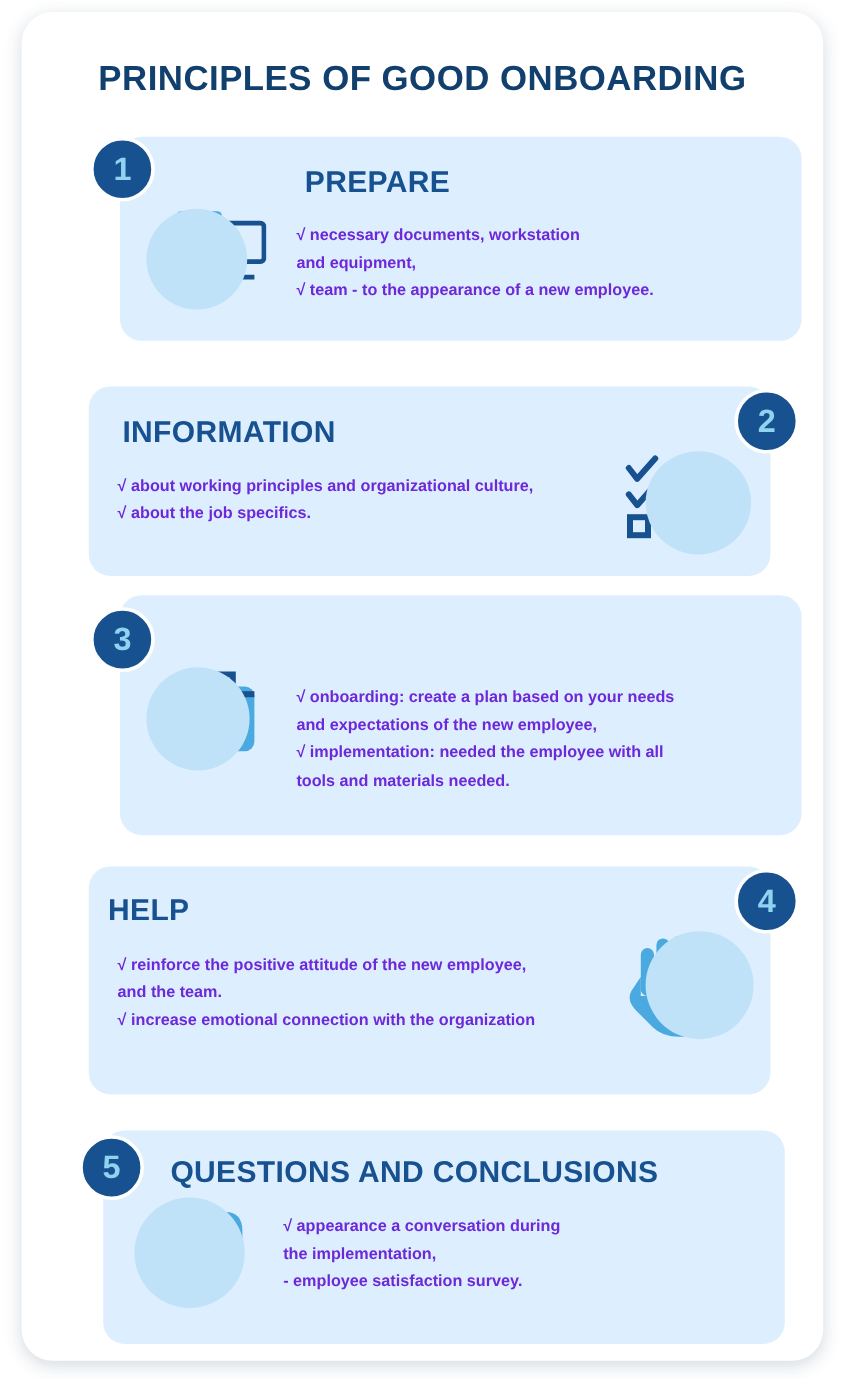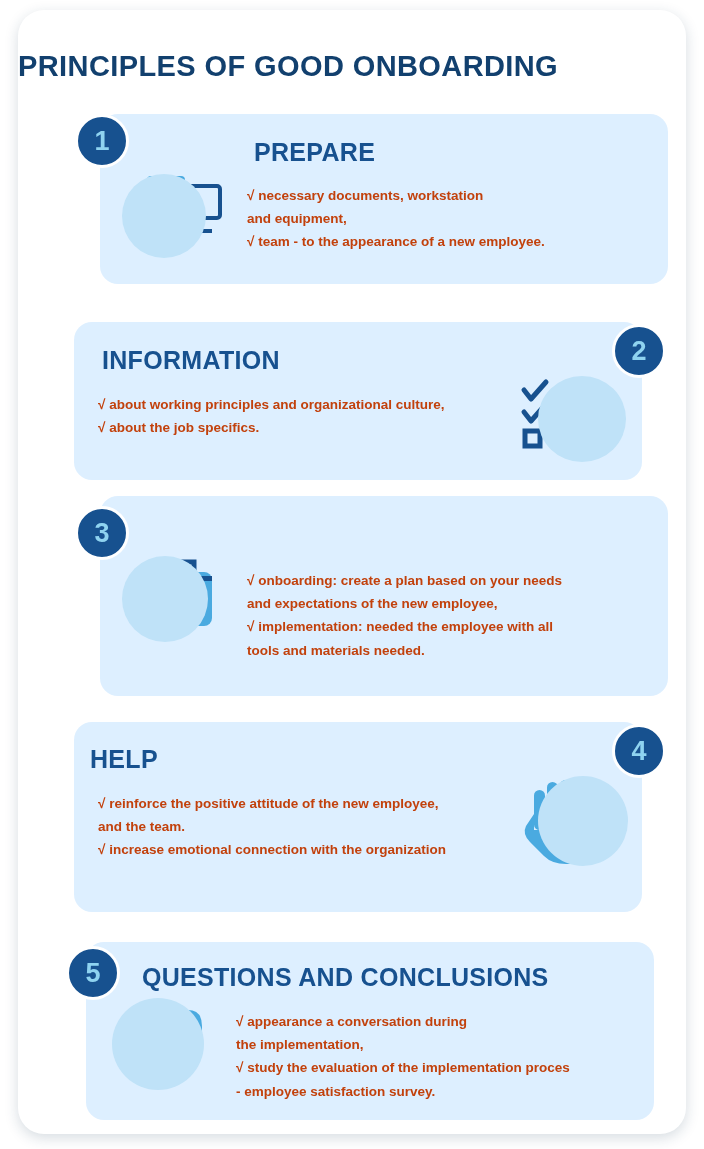--- a/index.html
+++ b/index.html
@@ -22,20 +22,21 @@
     background: #ffffff;
     border-radius: 26px;
     box-shadow: 0 4px 14px rgba(30,60,90,0.18);
     box-sizing: border-box;
   }
   .title {
     position: absolute;
     left: 0;
     top: 40px;
     width: 100%;
+    text-align: center;
     font-size: 29px;
     font-weight: bold;
     letter-spacing: 0.4px;
     color: #12406e;
   }
 
   .card {
     position: absolute;
     background: #ddefff;
     border-radius: 18px;
@@ -59,21 +60,21 @@
   .sec-title {
     position: absolute;
     font-size: 25px;
     font-weight: bold;
     color: #17518f;
     letter-spacing: 0.3px;
     white-space: nowrap;
   }
   .bullets {
     position: absolute;
-    color: #c2410c;
+    color: #6d28d9;
     font-size: 13.5px;
     font-weight: bold;
     line-height: 1.72;
   }
   .bullets .line { white-space: nowrap; }
   .icon-wrap {
     position: absolute;
   }
   .blob {
     position: absolute;
@@ -208,17 +209,16 @@
   <div class="icon-wrap" id="icon5">
     <div class="blob" style="left:0;top:4px;width:92px;height:92px;"></div>
     <svg width="112" height="104" viewBox="0 0 112 104" xmlns="http://www.w3.org/2000/svg">
       <path d="M28 16 Q14 16 14 32 L14 52 Q14 68 28 68 L34 68 L34 84 L50 68 L76 68 Q90 68 90 52 L90 32 Q90 16 76 16 Z" fill="#4aaae0"></path>
       <text x="52" y="56" font-family="Liberation Sans, sans-serif" font-size="40" font-weight="bold" fill="#17518f" text-anchor="middle">?</text>
     </svg>
   </div>
   <div class="bullets" id="bul5">
     <div class="line">√ appearance a conversation during</div>
     <div class="line">    the implementation,</div>
-    <div class="line">√ study the evaluation of the implementation proces</div>
     <div class="line">    - employee satisfaction survey.</div>
   </div>
 
 </div>
 
 </body></html>

